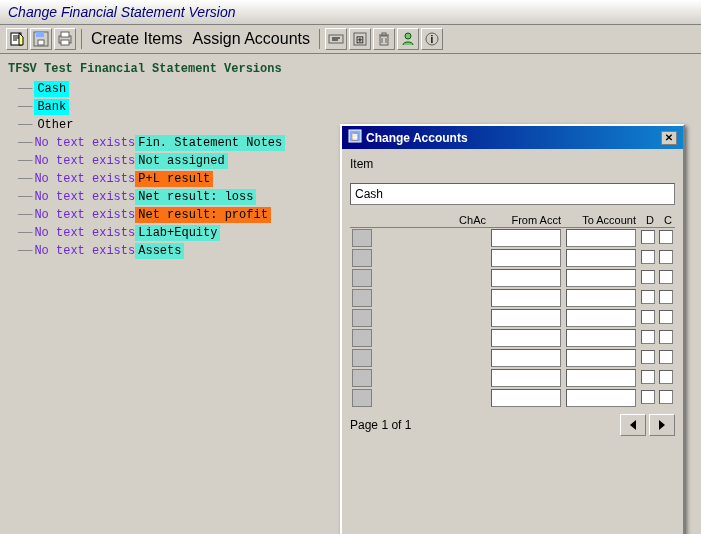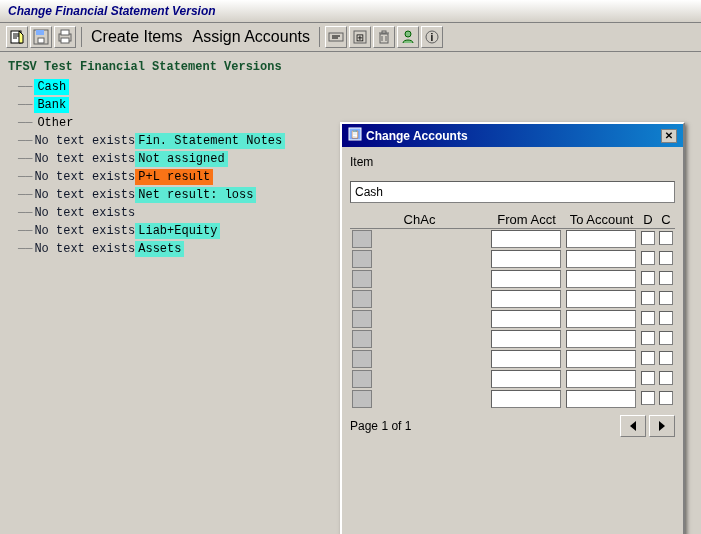--- a/index.html
+++ b/index.html
@@ -7,22 +7,22 @@
       font-family: Arial, sans-serif;
       font-size: 12px;
       background: #d4d0c8;
       width: 701px;
       height: 534px;
       overflow: hidden;
     }
     .title-bar {
       background: linear-gradient(to bottom, #ffffff, #d4d0c8);
       padding: 4px 8px;
-      font-size: 12px;
-      font-weight: bold;
+      font-size: 14px;
+      font-weight: normal;
       font-style: italic;
       color: #000080;
       border-bottom: 1px solid #808080;
     }
     .toolbar {
       background: #d4d0c8;
       padding: 3px 6px;
       display: flex;
       align-items: center;
       gap: 2px;
@@ -79,21 +79,21 @@
     .tree-line {
       color: #808080;
       margin-right: 2px;
     }
     .tree-text {
       padding: 1px 3px;
     }
     .tree-text.cyan { background: #00ffff; }
     .tree-text.red { background: #5eead4; color: #000; }
     .tree-text.salmon { background: #f97316; color: #000; }
-    .no-text { color: #0f172a; }
+    .no-text { color: #6d28d9; }
     .tree-indent { margin-left: 10px; }
     
     .dialog-overlay {
       position: absolute;
       top: 70px;
       left: 340px;
       width: 345px;
       height: 455px;
       background: #d4d0c8;
       border: 2px solid #808080;
@@ -144,24 +144,24 @@
       padding: 2px 4px;
       font-size: 12px;
       margin-bottom: 8px;
     }
     .accounts-table {
       width: 100%;
       border-collapse: collapse;
       font-size: 11px;
     }
     .accounts-table th {
-      text-align: center;
+      text-align: right;
       padding: 1px 3px;
       font-weight: normal;
-      font-size: 13px;
+      font-size: 11px;
       border-bottom: 1px solid #808080;
     }
     .accounts-table td {
       padding: 1px 2px;
       height: 20px;
     }
     .account-cell {
       background: #fff;
       border: 1px solid #808080;
       border-top-color: #606060;
@@ -329,20 +329,21 @@
       <span class="tree-text salmon">P+L result</span>
     </div>
     <div class="tree-item tree-indent">
       <span class="tree-line">——</span>
       <span class="no-text">No text exists </span>
       <span class="tree-text red">Net result: loss</span>
     </div>
     <div class="tree-item tree-indent">
       <span class="tree-line">——</span>
       <span class="no-text">No text exists </span>
+      <span class="tree-text salmon">Net result: profit</span>
     </div>
     <div class="tree-item tree-indent">
       <span class="tree-line">——</span>
       <span class="no-text">No text exists </span>
       <span class="tree-text red">Liab+Equity</span>
     </div>
     <div class="tree-item tree-indent">
       <span class="tree-line">——</span>
       <span class="no-text">No text exists </span>
       <span class="tree-text red">Assets</span>

